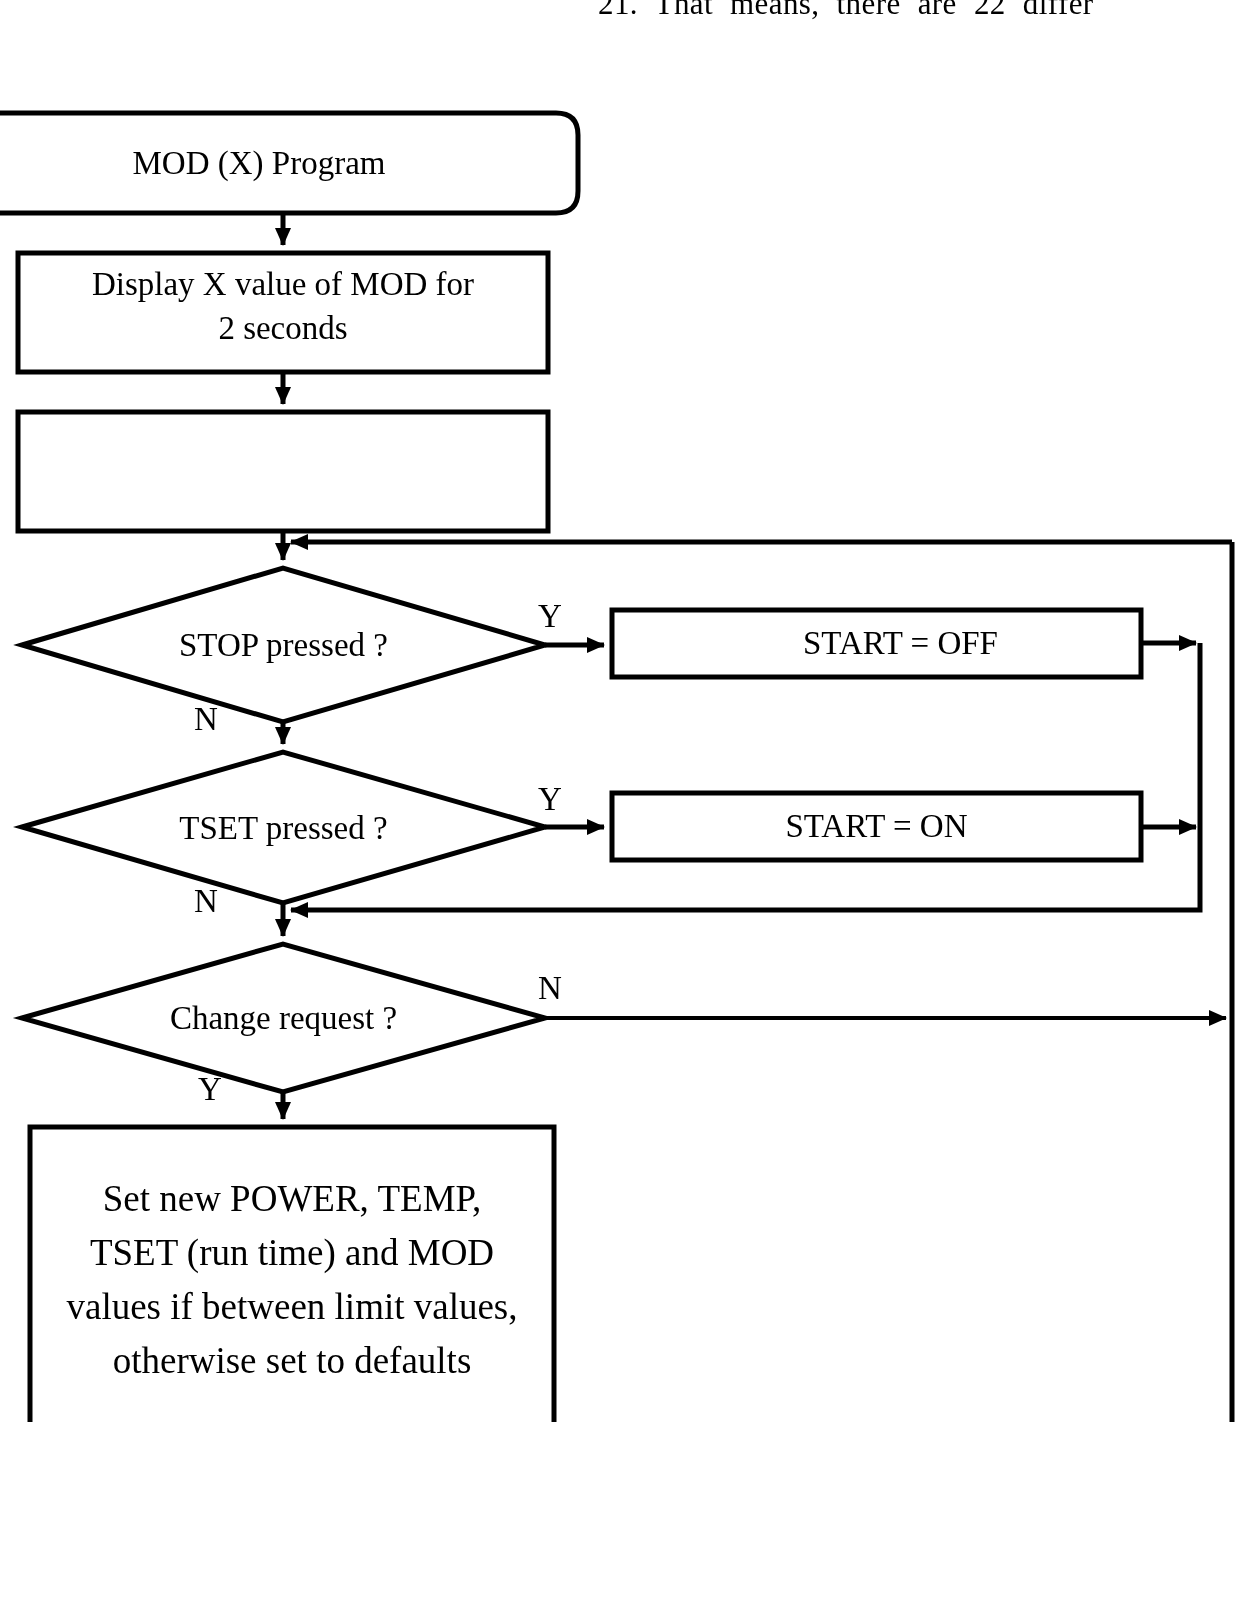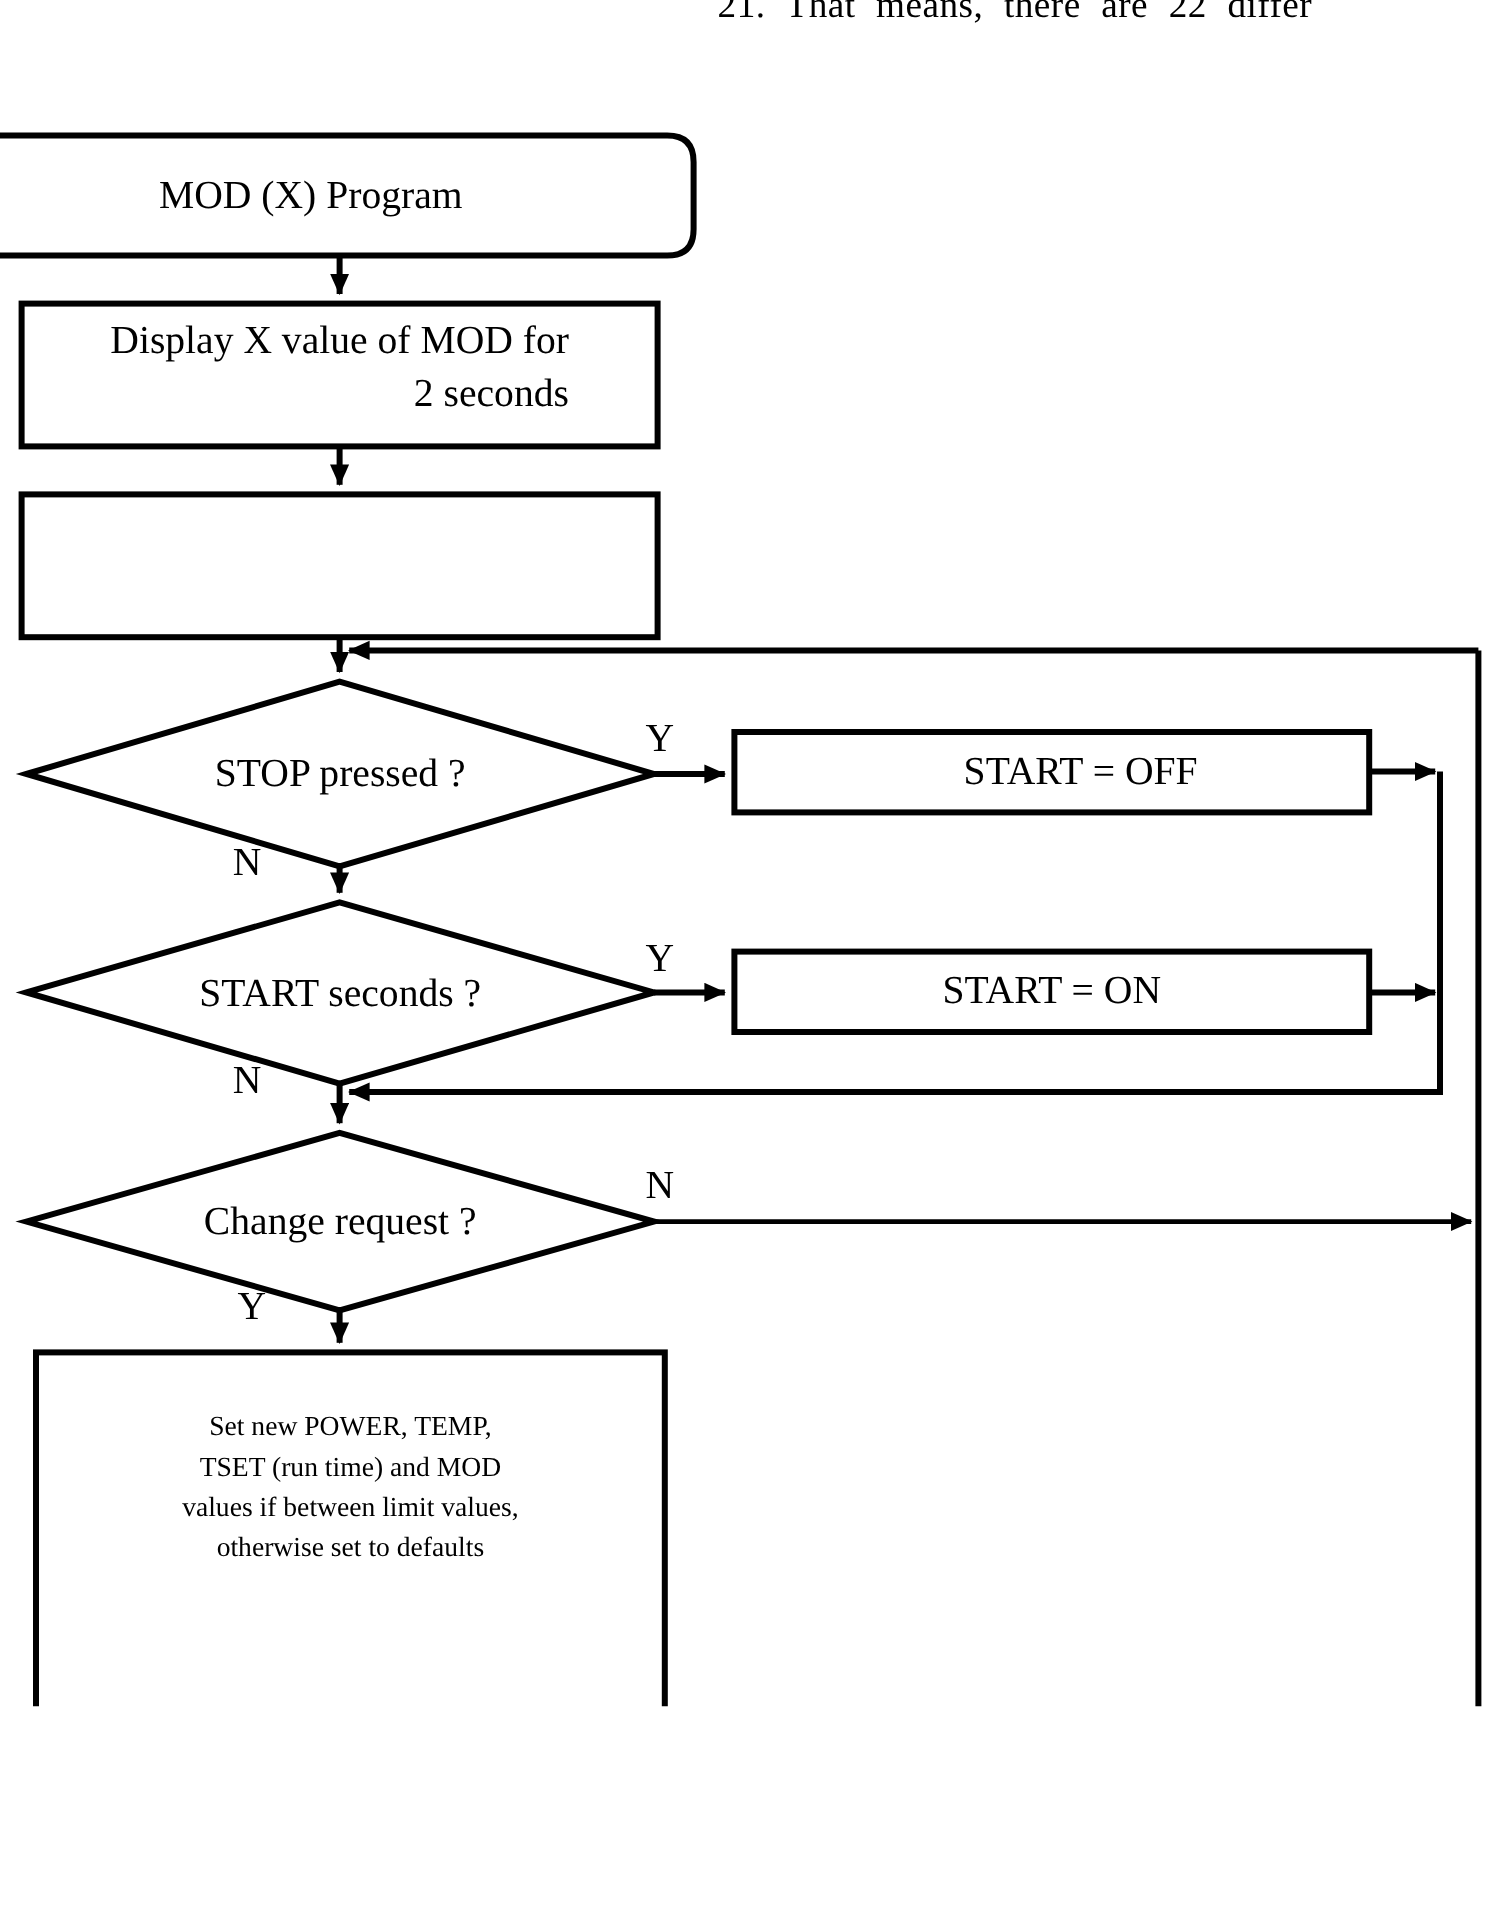--- a/index.html
+++ b/index.html
@@ -121,35 +121,35 @@
 
     <line x1="283" y1="1092" x2="283" y2="1119" stroke="#000000" stroke-width="5" marker-end="url(#ah-big)"></line>
 
     <line x1="283" y1="1481" x2="283" y2="1546" stroke="#000000" stroke-width="4" marker-end="url(#ah-big)"></line>
 
     <polyline points="283,1548 1234,1548" fill="none" stroke="#000000" stroke-width="5"></polyline>
   </svg>
 
   <div class="node-label" style="left:-60px; top:113px; width:638px; height:100px;">MOD (X) Program</div>
 
-  <div class="node-label" style="left:18px; top:253px; width:530px; height:119px; align-items:flex-start; padding-top:9px; box-sizing:border-box; white-space:pre-line;text-align:right;">Display X value of MOD for
+  <div class="node-label" style="left:18px; top:253px; width:530px; height:119px; align-items:flex-start; padding-top:9px; box-sizing:border-box; white-space:pre-line;">Display X value of MOD for
 2 seconds</div>
 
 
   <div class="node-label" style="left:22px; top:605px; width:523px; height:80px;">STOP pressed ?</div>
 
   <div class="node-label" style="left:636px; top:610px; width:529px; height:67px;">START = OFF</div>
 
-  <div class="node-label" style="left:22px; top:788px; width:523px; height:80px;">START seconds ?</div>
+  <div class="node-label" style="left:22px; top:788px; width:523px; height:80px;">TSET pressed ?</div>
 
   <div class="node-label" style="left:612px; top:793px; width:529px; height:67px;">START = ON</div>
 
   <div class="node-label" style="left:22px; top:978px; width:523px; height:80px;">Change request ?</div>
 
-  <div class="node-label" style="left:30px; top:1127px; width:524px; height:352px; align-items:flex-start; padding-top:45px; box-sizing:border-box; white-space:pre-line; font-size:23px; line-height:1.46;">Set new POWER, TEMP,
+  <div class="node-label" style="left:30px; top:1127px; width:524px; height:352px; align-items:flex-start; padding-top:45px; box-sizing:border-box; white-space:pre-line; font-size:37px; line-height:1.46;">Set new POWER, TEMP,
 TSET (run time) and MOD
 values if between limit values,
 otherwise set to defaults</div>
 
   <div class="branch-label" style="left:538px; top:600px;">Y</div>
   <div class="branch-label" style="left:194px; top:703px;">N</div>
 
   <div class="branch-label" style="left:538px; top:783px;">Y</div>
   <div class="branch-label" style="left:194px; top:885px;">N</div>
 

